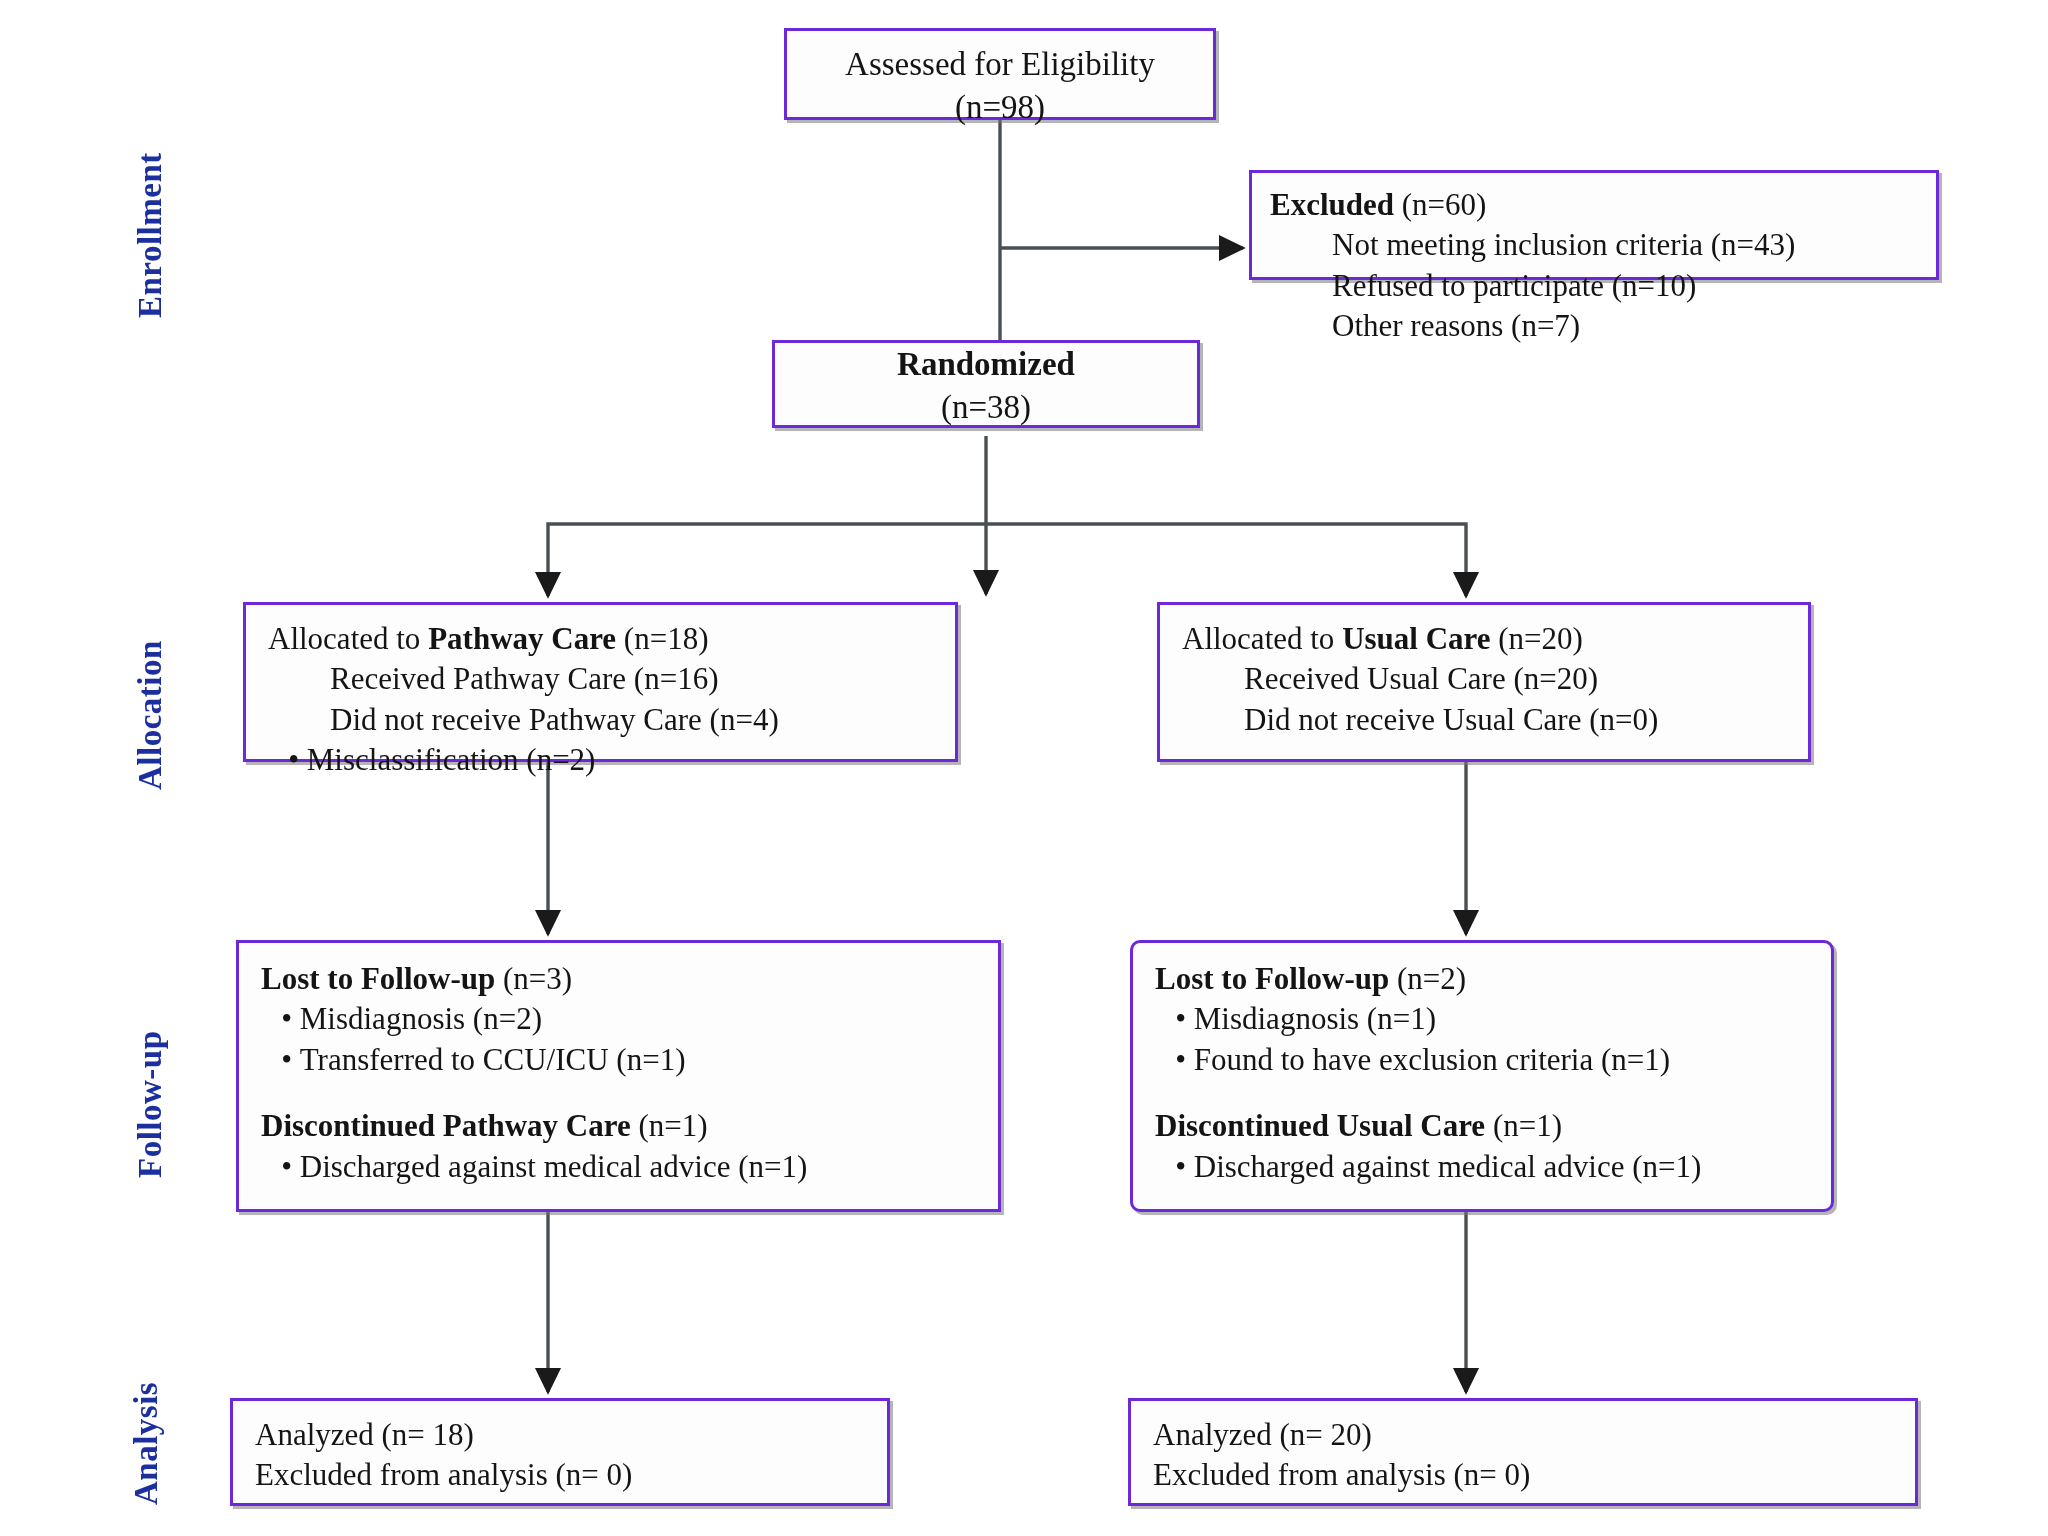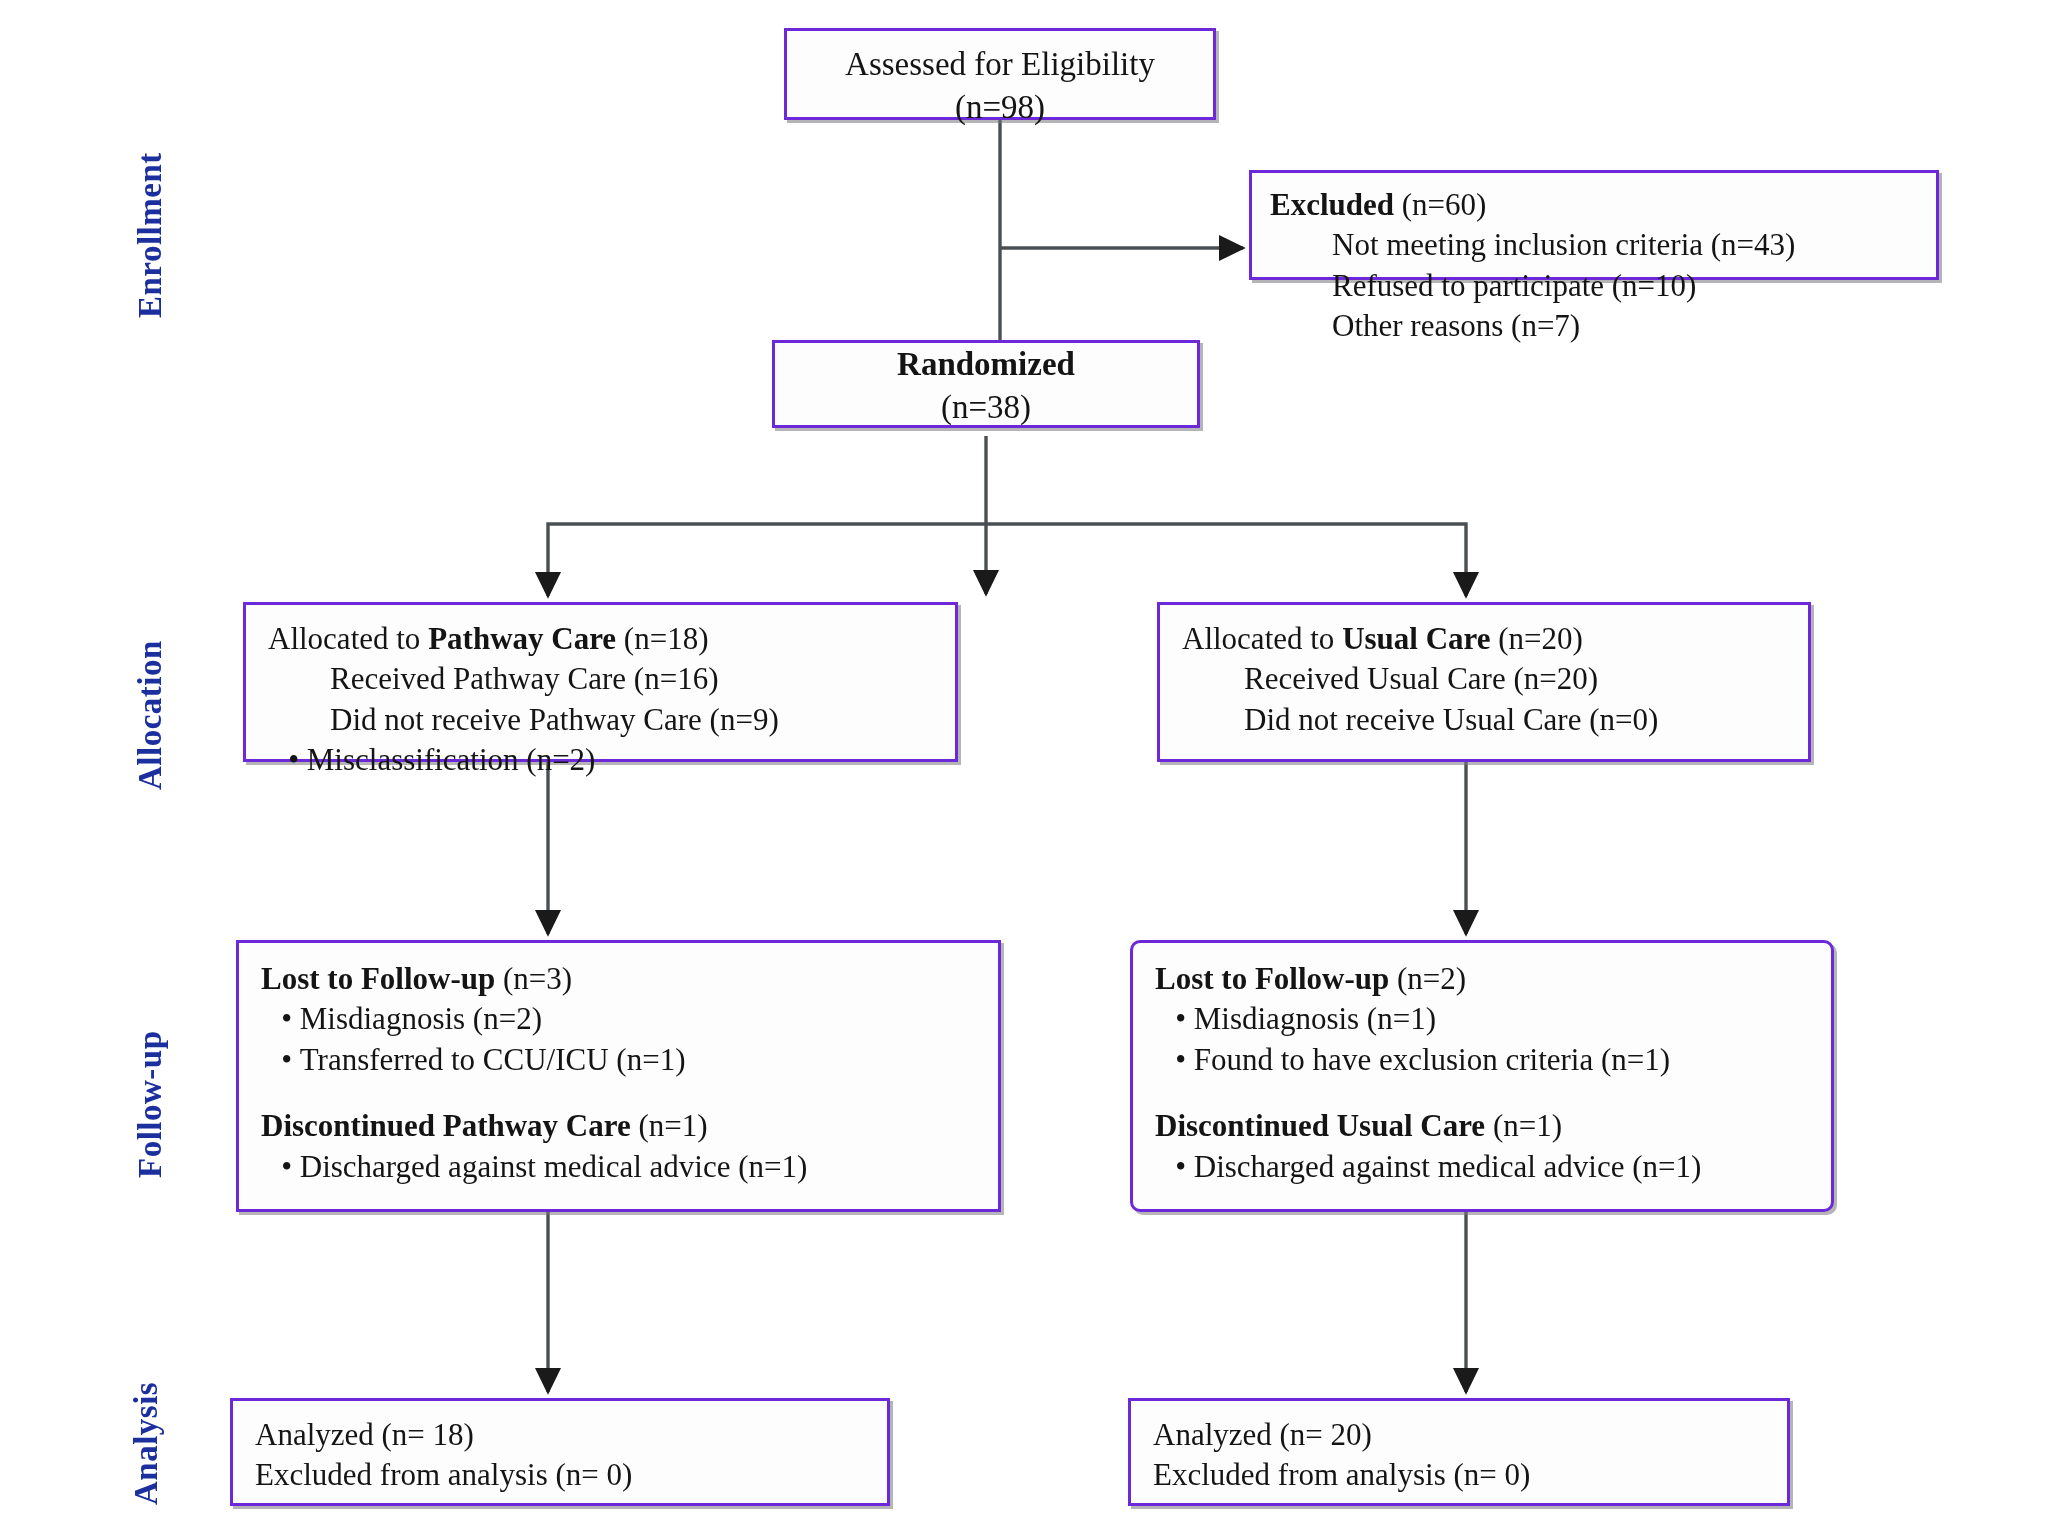--- a/index.html
+++ b/index.html
@@ -43,21 +43,21 @@
   #box-alloc-left{left:243px;top:602px;width:715px;height:160px;
      padding:14px 0 0 22px;font-size:31px;}
   #box-alloc-right{left:1157px;top:602px;width:654px;height:160px;
      padding:14px 0 0 22px;font-size:31px;}
   #box-follow-left{left:236px;top:940px;width:765px;height:272px;
      padding:16px 0 0 22px;font-size:31px;}
   #box-follow-right{left:1130px;top:940px;width:704px;height:272px;
      padding:16px 0 0 22px;font-size:31px;border-radius:10px;}
   #box-analysis-left{left:230px;top:1398px;width:660px;height:108px;
      padding:14px 12px 0 22px;font-size:31px;}
-  #box-analysis-right{left:1128px;top:1398px;width:662px;height:108px;
+  #box-analysis-right{left:1128px;top:1398px;width:790px;height:108px;
      padding:14px 0 0 22px;font-size:31px;}
 
   
   .stage-label{
     position:absolute;
     color:#1c2f9e;
     font-weight:bold;
     font-size:33px;
     letter-spacing:.5px;
     transform:rotate(-90deg);
@@ -118,21 +118,21 @@
   </div>
 
   <div class="box ctr" id="box-randomized">
     <div class="ln b">Randomized</div>
     <div class="ln">(n=38)</div>
   </div>
 
   <div class="box" id="box-alloc-left">
     <div class="ln"><span>Allocated to </span><span class="b">Pathway Care</span><span> (n=18)</span></div>
     <div class="ln indent1">Received Pathway Care (n=16)</div>
-    <div class="ln indent1">Did not receive Pathway Care (n=9)</div>
+    <div class="ln indent1">Did not receive Pathway Care (n=4)</div>
     <div class="ln bullet indent1">•&nbsp;<span>Misclassification (n=2)</span></div>
   </div>
 
   <div class="box" id="box-alloc-right">
     <div class="ln"><span>Allocated to </span><span class="b">Usual Care</span><span> (n=20)</span></div>
     <div class="ln indent1">Received Usual Care (n=20)</div>
     <div class="ln indent1">Did not receive Usual Care (n=0)</div>
   </div>
 
   <div class="box" id="box-follow-left">

